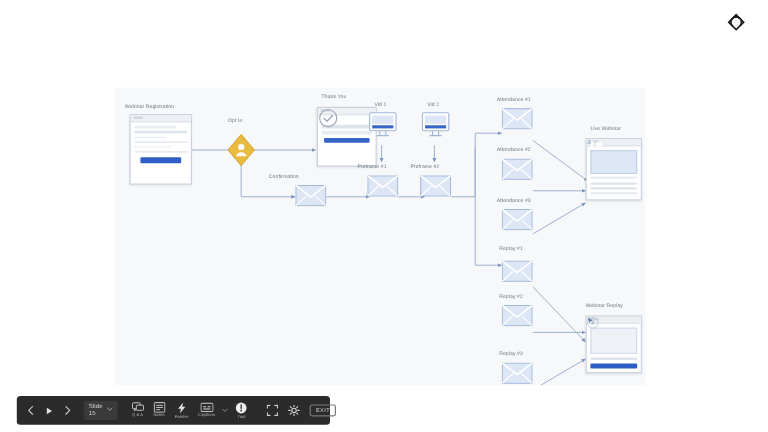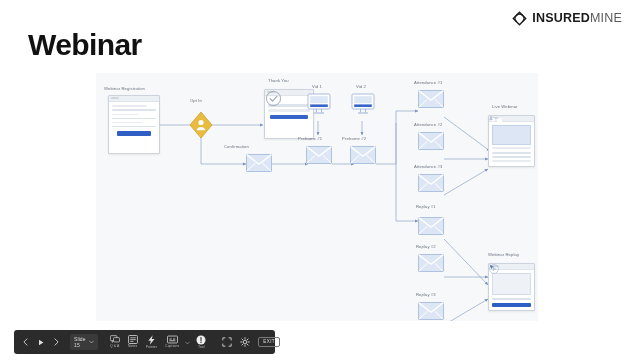--- a/index.html
+++ b/index.html
@@ -96,24 +96,22 @@
   <div class="logo">
     <span class="logo-mark">
       <svg width="17" height="17" viewBox="0 0 24 24">
         <g fill="none" stroke="#1a1a1a" stroke-width="1.9">
           <path d="M12 3.2 L20.8 12 L12 20.8 L3.2 12 Z"></path>
           <path d="M7.6 7.6 a6.2 6.2 0 0 1 8.8 8.8"></path>
           <path d="M16.4 7.6 a6.2 6.2 0 0 0 -8.8 8.8"></path>
         </g>
       </svg>
     </span>
-    <span class="logo-text"><span class="lt-b">INSURED</span><span class="lt-l">MINE</span></span>
   </div>
 
-  <div class="page-title">Webinar</div>
 
   <div class="canvas">
 
     <svg width="442" height="248">
       <defs>
         <marker id="ah" markerWidth="5" markerHeight="5" refX="4.2" refY="2" orient="auto">
           <path d="M0,0 L4.4,2 L0,4 z" fill="#7a92bd"></path>
         </marker>
       </defs>
       <g stroke="#9aaecd" stroke-width="0.8" fill="none" marker-end="url(#ah)">

